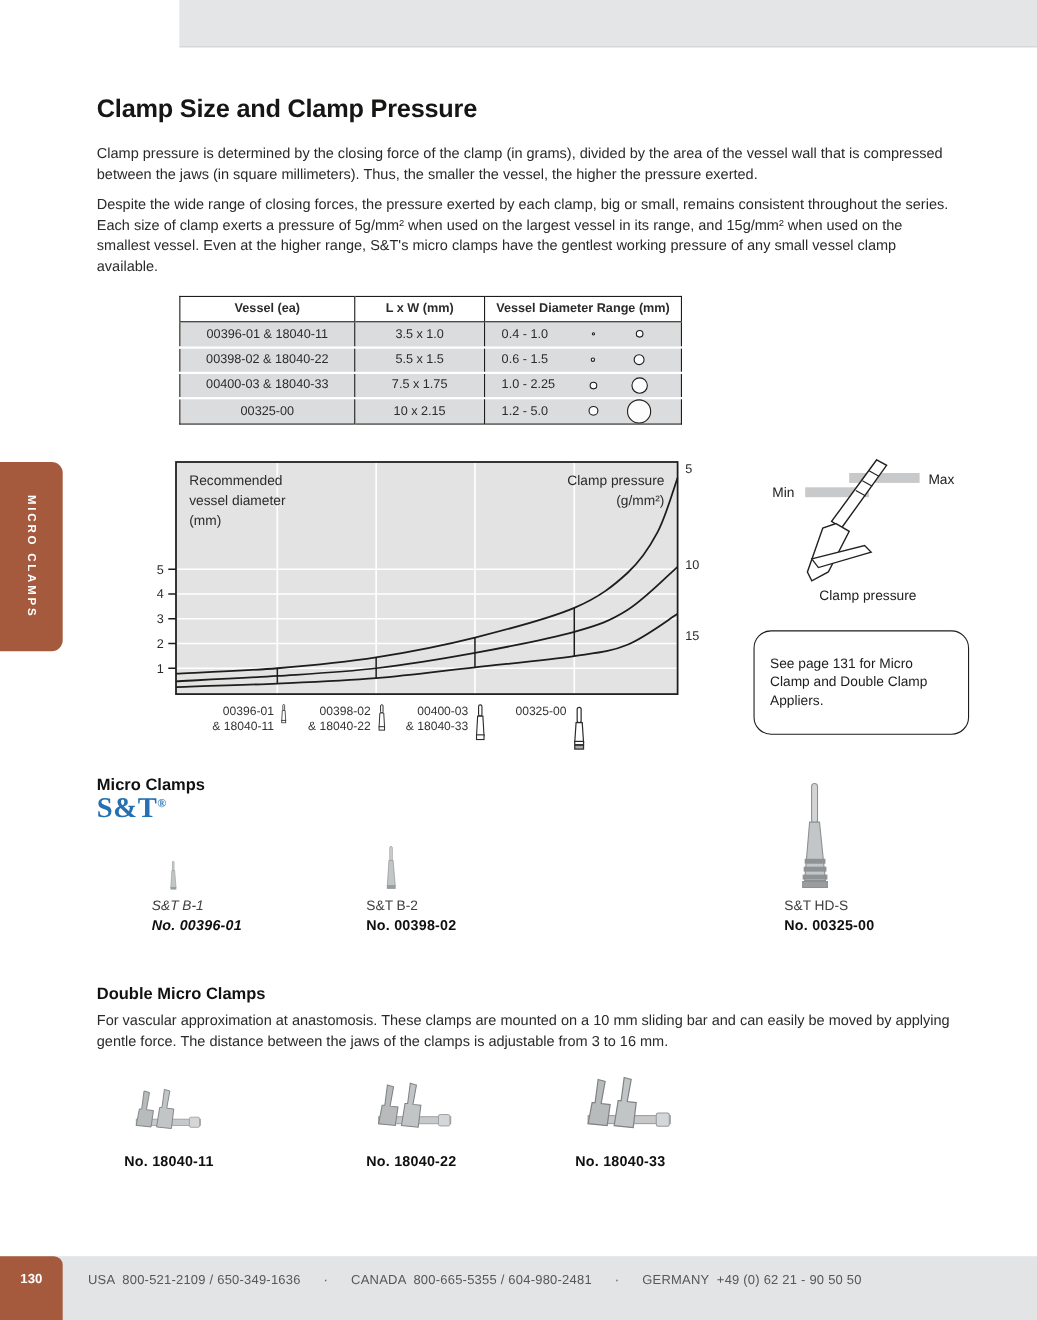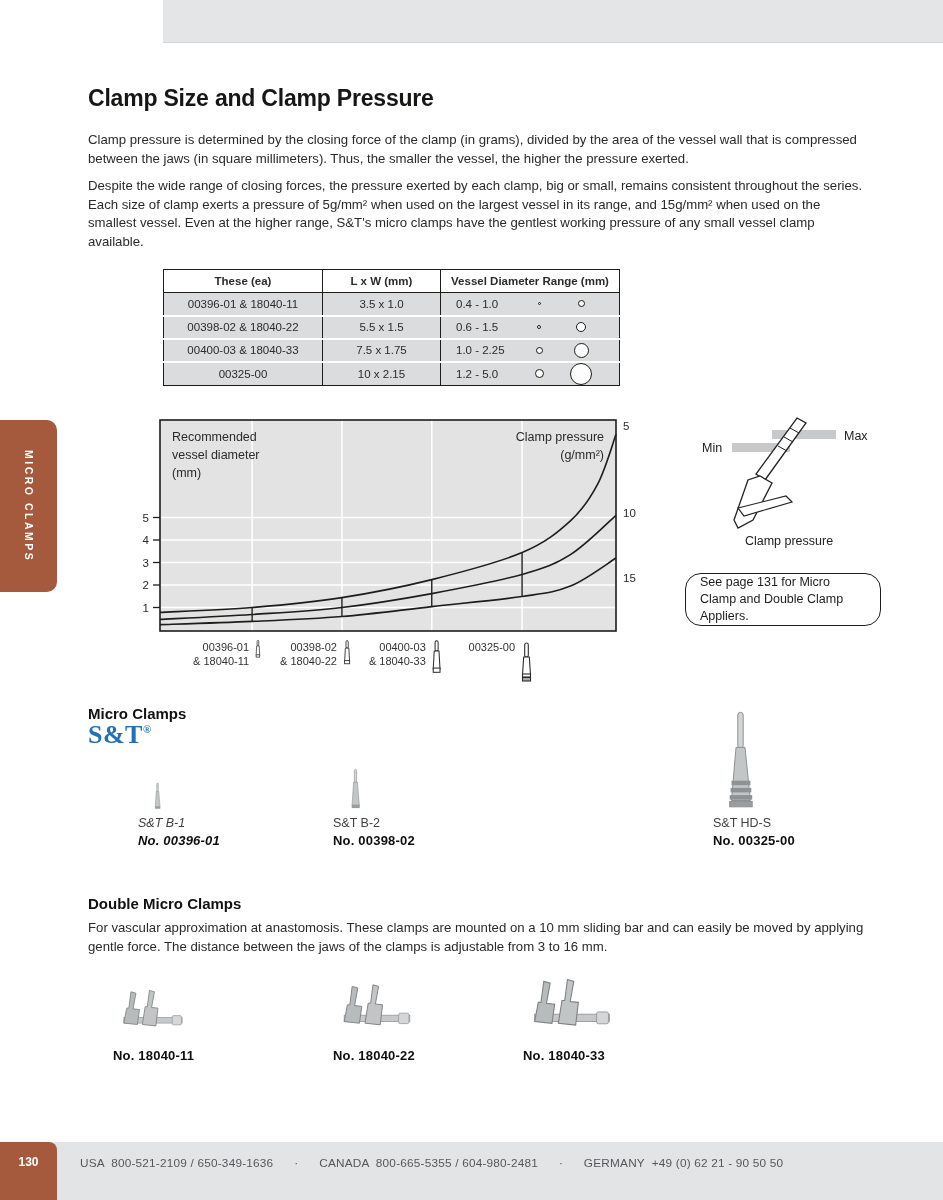--- a/index.html
+++ b/index.html
@@ -43,21 +43,21 @@
   .chart-xlabels{position:absolute;left:160px;top:638px;width:456px;height:62px;}
   .xitem{position:absolute;top:2px;display:flex;align-items:flex-start;gap:5px;transform:translateX(-100%);}
   .xtext{text-align:right;font-size:11px;color:#333;line-height:1.3;white-space:nowrap;}
 
   
   .minmax{position:absolute;left:698px;top:416px;width:182px;height:134px;}
   .mm-caption{position:absolute;left:0;top:118px;width:182px;text-align:center;font-size:12.5px;color:#222;}
 
   
   .note-box{position:absolute;left:685px;top:573px;width:196px;box-sizing:border-box;
-            border:1.5px solid #1d1d1b;border-radius:16px;padding:0 14px;
+            border:1.5px solid #1d1d1b;border-radius:16px;padding:21px 14px;
             font-size:12.5px;line-height:1.35;color:#1d1d1b;background:#fff;}
 
   
   .h2{position:absolute;left:88px;font-size:15px;font-weight:bold;color:#111;}
   .micro-heading{top:705px;}
   .brand-logo{position:absolute;left:88px;top:720px;font-family:"Liberation Serif", serif;
               font-weight:bold;font-size:26px;color:#2470b3;letter-spacing:0.5px;}
   .brand-logo sup{font-size:11px;vertical-align:super;}
   .product{position:absolute;top:700px;height:148px;width:170px;display:flex;flex-direction:column;justify-content:flex-end;}
   .pimg{align-self:flex-start;margin-left:14px;margin-bottom:6px;}
@@ -85,21 +85,21 @@
     <span>MICRO CLAMPS</span>
   </div>
 
   <div class="page-title">Clamp Size and Clamp Pressure</div>
   <div class="para para1">Clamp pressure is determined by the closing force of the clamp (in grams), divided by the area of the vessel wall that is compressed between the jaws (in square millimeters). Thus, the smaller the vessel, the higher the pressure exerted.</div>
   <div class="para para2">Despite the wide range of closing forces, the pressure exerted by each clamp, big or small, remains consistent throughout the series. Each size of clamp exerts a pressure of 5g/mm² when used on the largest vessel in its range, and 15g/mm² when used on the smallest vessel. Even at the higher range, S&amp;T's micro clamps have the gentlest working pressure of any small vessel clamp available.</div>
 
   <table class="spec-table">
     <thead>
       <tr>
-        <th class="col-clamp">These (ea)</th>
+        <th class="col-clamp">Vessel (ea)</th>
         <th class="col-lxw">L x W (mm)</th>
         <th class="col-range">Vessel Diameter Range (mm)</th>
       </tr>
     </thead>
     <tbody>
       <tr>
         <td>00396-01 &amp; 18040-11</td>
         <td>3.5 x 1.0</td>
         <td>
             <div class="range-flex">

